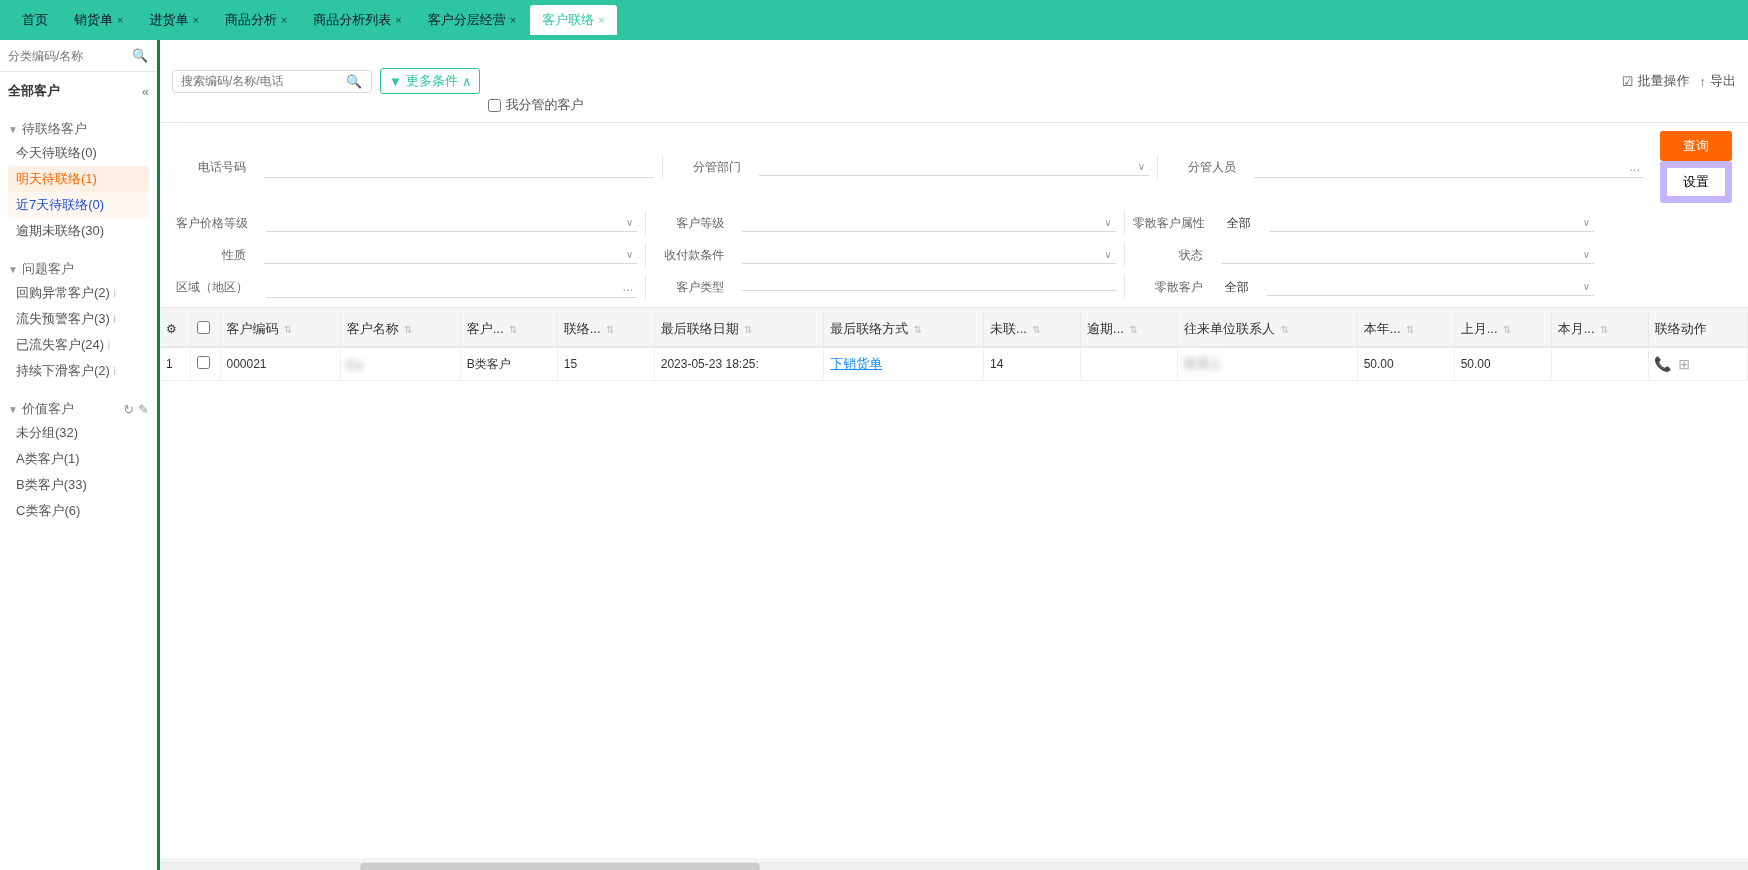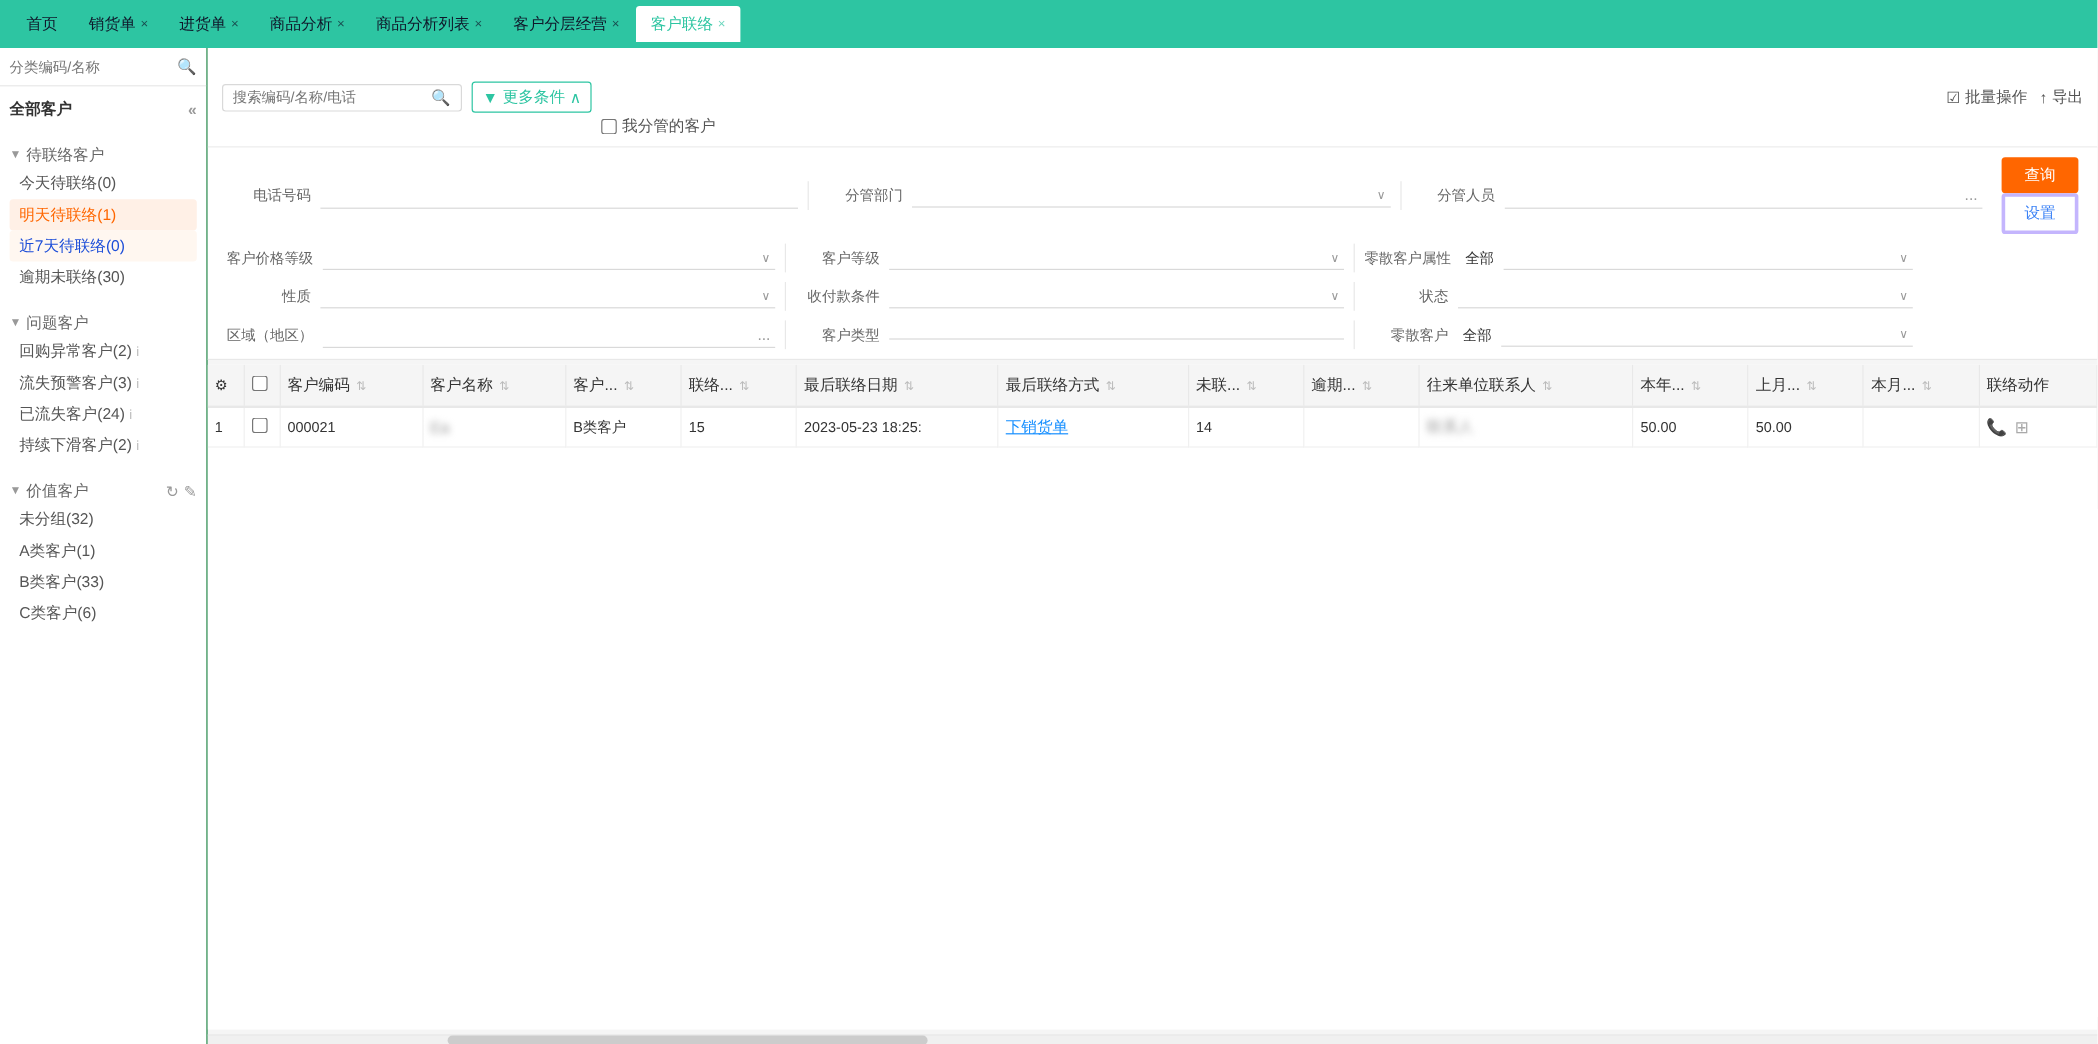--- a/index.html
+++ b/index.html
@@ -28,23 +28,23 @@
     .nav-item .close-x { font-size: 11px; opacity: 0.7; }
     
     
     .main-layout {
       display: flex;
       height: calc(870px - 40px);
     }
     
     
     .sidebar {
-      width: 173px;
-      background: white;
-      border-right: 1px solid #15803d;
+      width: 160px;
+      background: white;
+      border-right: 3px solid #15803d;
       overflow-y: auto;
       flex-shrink: 0;
     }
     .sidebar-search {
       padding: 8px;
       display: flex;
       align-items: center;
       border-bottom: 1px solid #e8e8e8;
       gap: 4px;
     }
@@ -172,21 +172,21 @@
     .filter-row {
       display: flex;
       align-items: center;
       gap: 8px;
       margin-bottom: 8px;
     }
     .filter-row:last-child { margin-bottom: 0; }
     .filter-field {
       display: flex;
       align-items: center;
-      gap: 8px;
+      gap: 18px;
       flex: 1;
     }
     .filter-label {
       color: #666;
       font-size: 12px;
       white-space: nowrap;
       min-width: 70px;
       text-align: right;
     }
     .filter-select {
@@ -216,22 +216,22 @@
       background: #ff6600;
       color: white;
       border: none;
       padding: 6px 16px;
       border-radius: 3px;
       cursor: pointer;
       font-size: 13px;
     }
     .setting-btn {
       background: white;
-      color: #3b82f6;
-      border: 3px solid #c4b5fd;
+      color: #000000;
+      border: 7px solid #c4b5fd;
       padding: 5px 16px;
       border-radius: 3px;
       cursor: pointer;
       font-size: 13px;
     }
     .btn-group {
       display: flex;
       flex-direction: column;
       gap: 0;
       margin-left: 8px;

